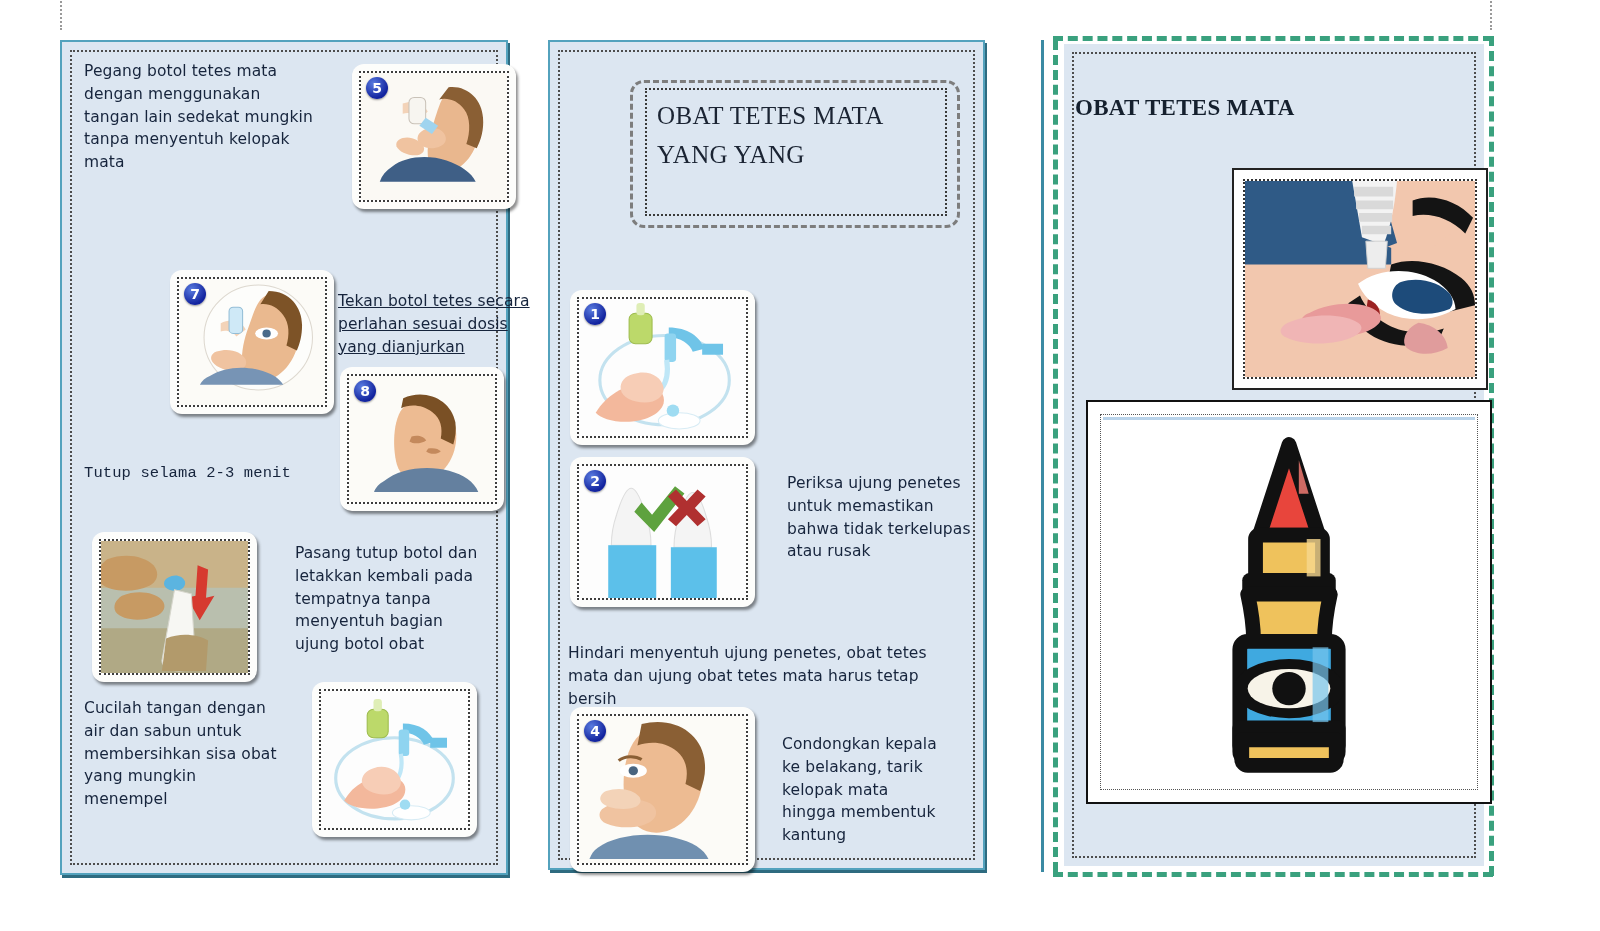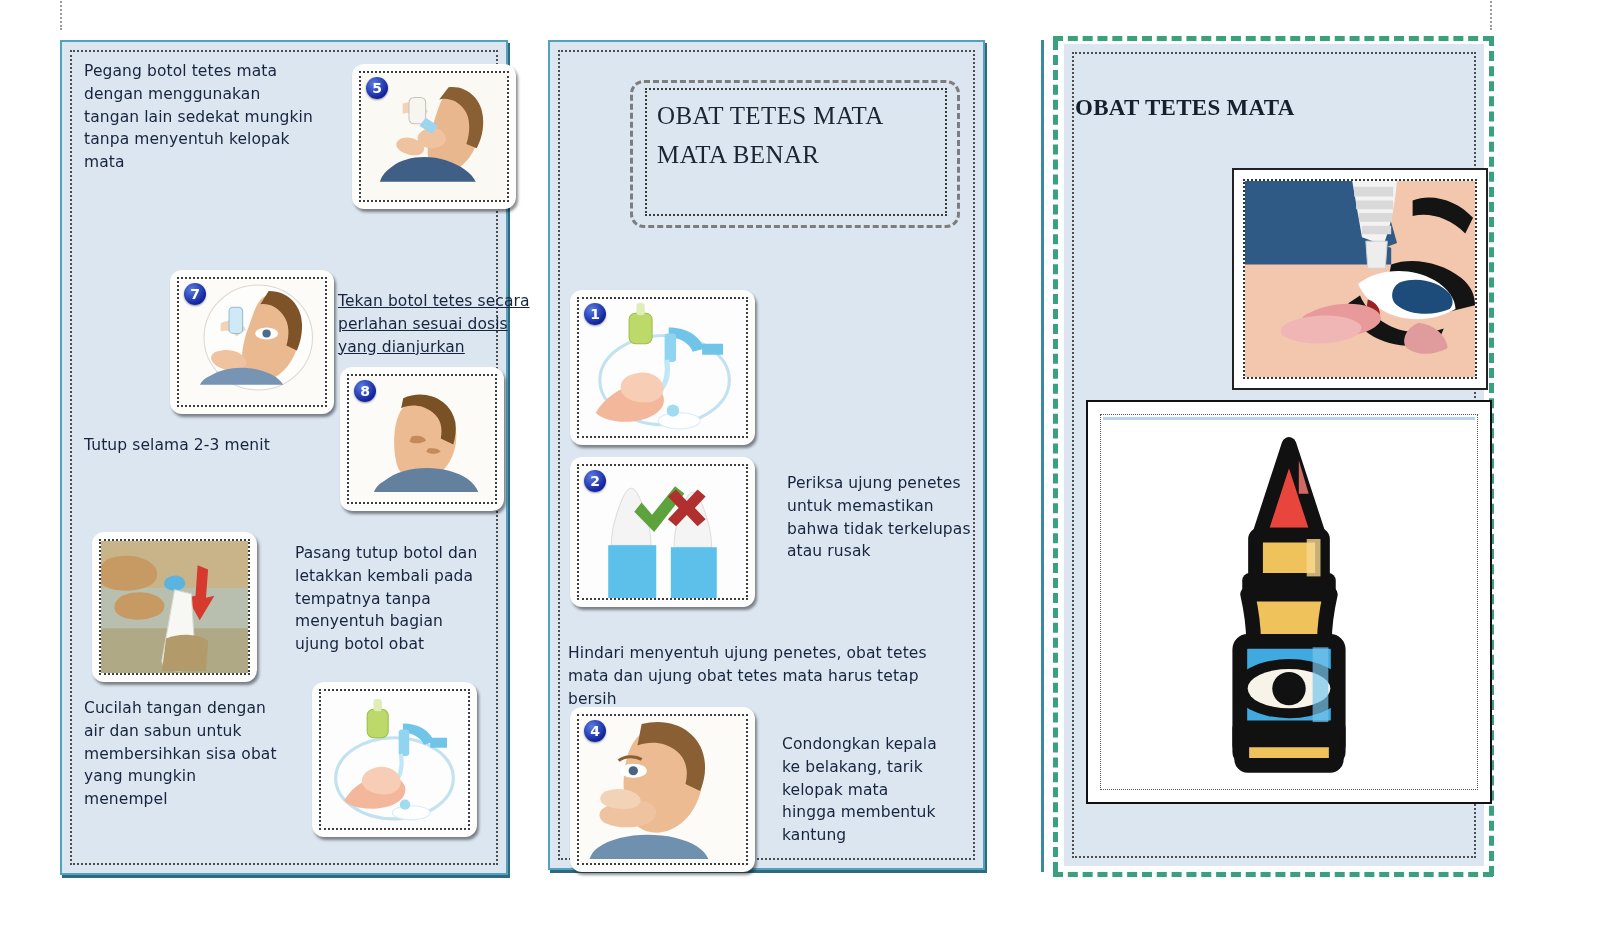--- a/index.html
+++ b/index.html
@@ -245,21 +245,21 @@
           <rect width="140" height="125" fill="#fcfbf7"></rect>
           <path d="M56 28c20-8 42 2 46 22 4 22-6 44-24 52-14 6-28 0-32-14-5-18-4-52 10-60z" fill="#edbb92"></path>
           <path d="M52 22c22-10 46 2 50 24 1 8 0 15-2 22l-12-6c2-10 0-20-8-26-10-8-22-8-30-4z" fill="#7a5025"></path>
           <path d="M60 60c6-2 12 0 14 4-4 3-12 4-16 1z" fill="#c4895c"></path>
           <path d="M76 72c5-1 10 0 12 3-4 3-10 3-14 0z" fill="#c4895c"></path>
           <path d="M34 104c14-12 40-16 62-10 14 4 24 11 28 21H24c2-5 5-8 10-11z" fill="#64809f"></path>
         </svg>
       </div>
     </div>
 
-    <div class="txt" style="left:22px;top:392px;width:280px;">Tutup selama 2-3 menit</div>
+    <div class="txt" style="left:22px;top:420px;width:280px;font-family:Liberation Mono, monospace;">Tutup selama 2-3 menit</div>
 
     <div class="thumb" style="left:30px;top:490px;width:165px;height:150px;">
       <div class="inner">
         <svg viewBox="0 0 140 130" preserveAspectRatio="none">
           <rect width="140" height="130" fill="#b9bfae"></rect>
           <path d="M0 0h140v46H0z" fill="#c9b389"></path>
           <path d="M0 86h140v44H0z" fill="#b0a985"></path>
           <path d="M6 18c16-6 34-4 44 6 6 7 4 16-4 20-16 8-40 6-48-4-4-7 0-16 8-22z" fill="#c79a63"></path>
           <path d="M20 54c14-6 30-4 38 4 5 6 2 13-6 16-14 6-32 4-38-4-3-6 0-12 6-16z" fill="#c79a63"></path>
           <path d="M64 36c6-4 14-2 16 4 1 5-3 9-9 9-6 0-11-3-11-7 0-3 2-5 4-6z" fill="#5bb4e0"></path>
@@ -367,21 +367,21 @@
     <div class="txt" style="left:232px;top:678px;width:205px;margin-top:13px;">Condongkan  kepala
 ke belakang, tarik
 kelopak mata
  hingga membentuk
 kantung</div>
   </div>
 
   <div class="title-outer"></div>
   <div class="title-inner">
     <div class="line">OBAT TETES MATA</div>
-    <div class="line">MATA BENAR</div>
+    <div class="line">YANG YANG</div>
   </div>
 
   <div class="teal-rule"></div>
   <div class="green-dash-left"></div>
   <div class="green-dash-top"></div>
   <div class="green-dash-right"></div>
   <div class="green-dash-bottom"></div>
 
   <div class="panel-right">
     <div class="dotted-inner"></div>

